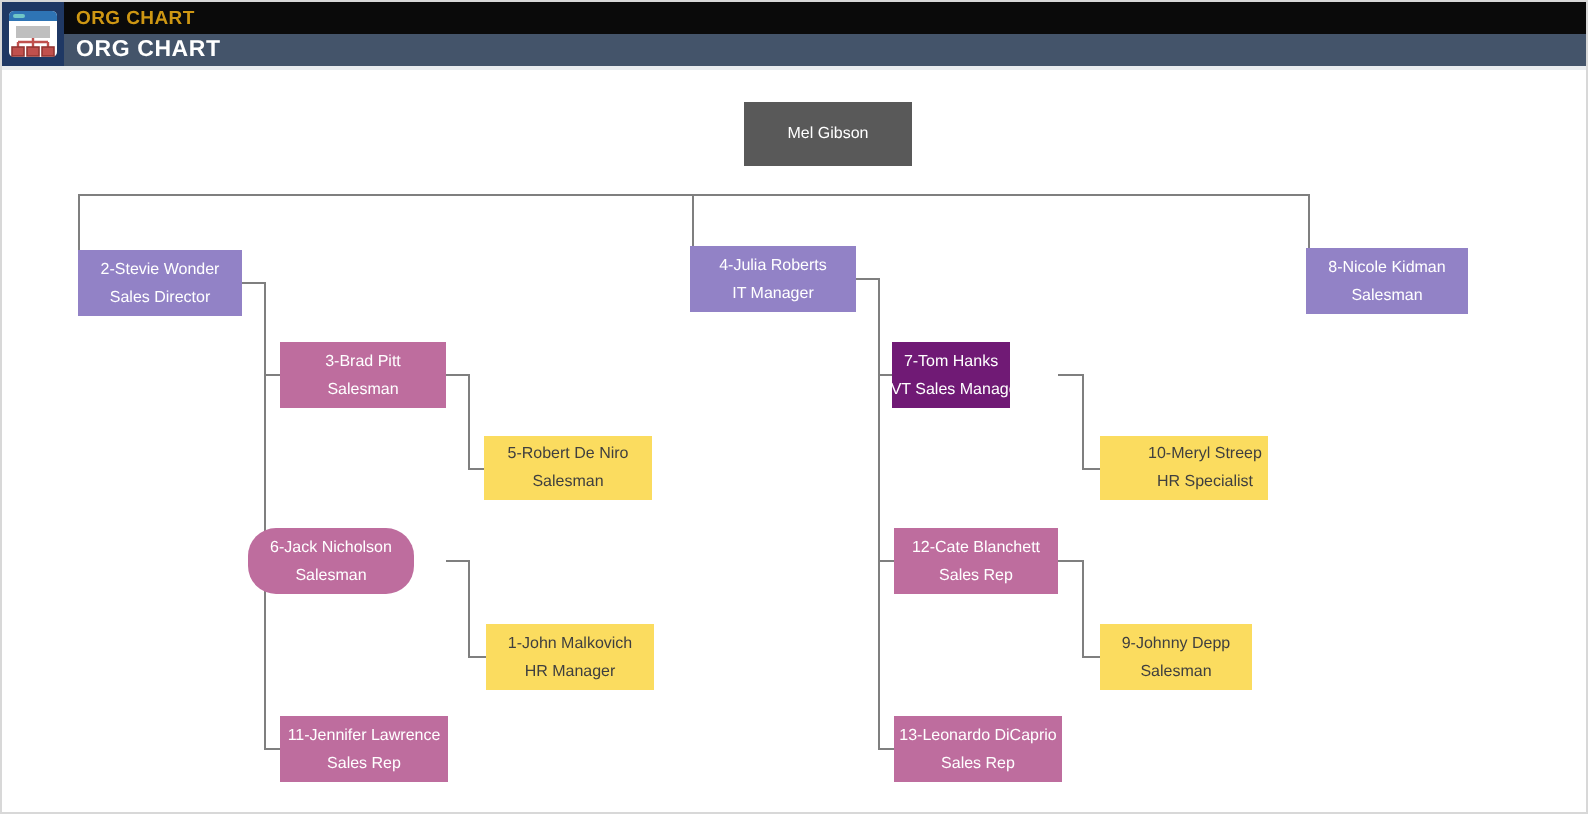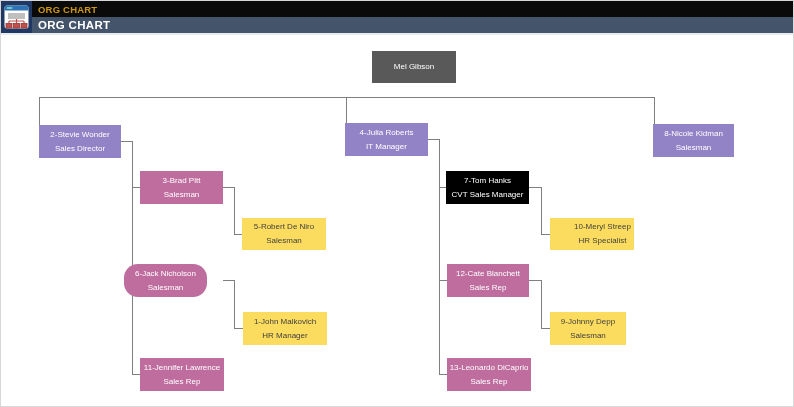--- a/index.html
+++ b/index.html
@@ -137,21 +137,21 @@
         <span>Salesman</span>
       </div>
       <div class="org-node" style="left: 242px; top: 311px; width: 84px; height: 33px; background: rgb(251, 220, 95); color: rgb(63, 63, 63);">
         <span>1-John Malkovich</span>
         <span>HR Manager</span>
       </div>
       <div class="org-node" style="left: 139px; top: 357px; width: 84px; height: 33px; background: rgb(190, 109, 158); color: rgb(255, 255, 255); align-items: center;">
         <span>11-Jennifer Lawrence</span>
         <span>Sales Rep</span>
       </div>
-      <div class="org-node" style="left: 445px; top: 170px; width: 83px; height: 33px; background: #000000; color: rgb(255, 255, 255);">
+      <div class="org-node" style="left: 445px; top: 170px; width: 59px; height: 33px; background: #701a75; color: rgb(255, 255, 255);">
         <span>7-Tom Hanks</span>
         <span>CVT Sales Manager</span>
       </div>
       <div class="org-node" style="left: 549px; top: 217px; width: 84px; height: 32px; background: rgb(251, 220, 95); color: rgb(63, 63, 63); padding-left: 21px;">
         <span>10-Meryl Streep</span>
         <span>HR Specialist</span>
       </div>
       <div class="org-node" style="left: 446px; top: 263px; width: 82px; height: 33px; background: rgb(190, 109, 158); color: rgb(255, 255, 255);">
         <span>12-Cate Blanchett</span>
         <span>Sales Rep</span>

